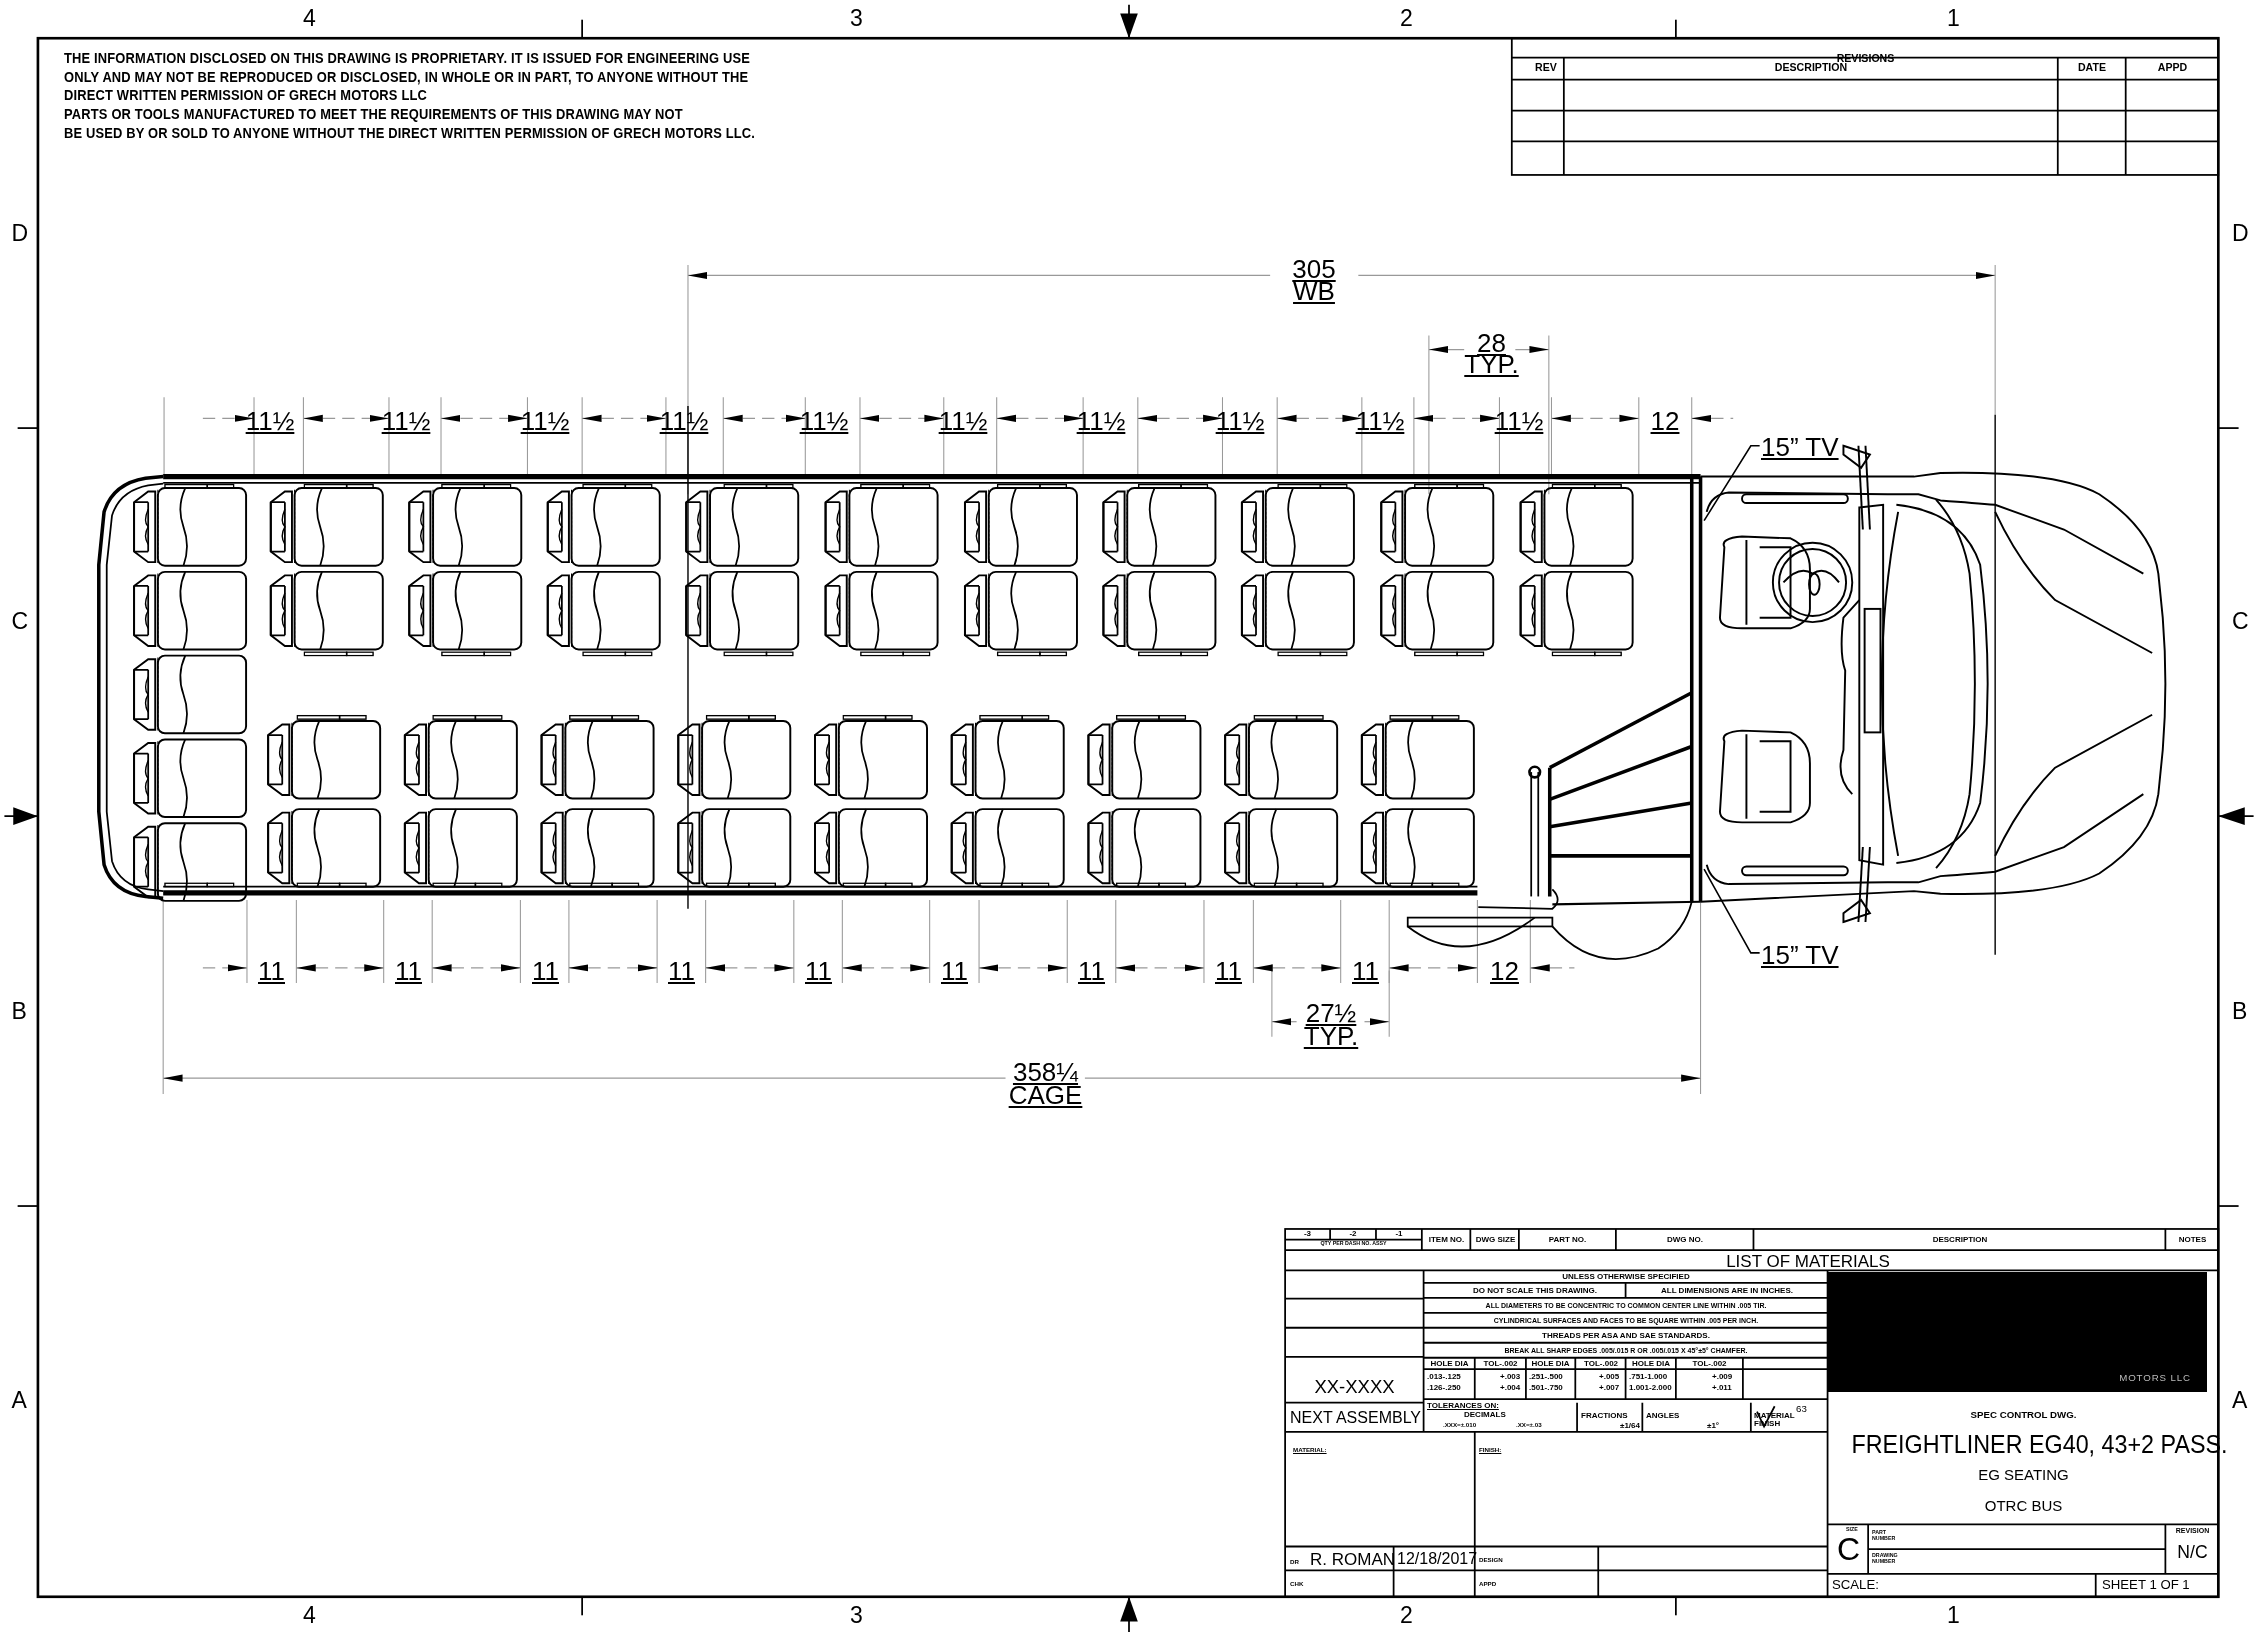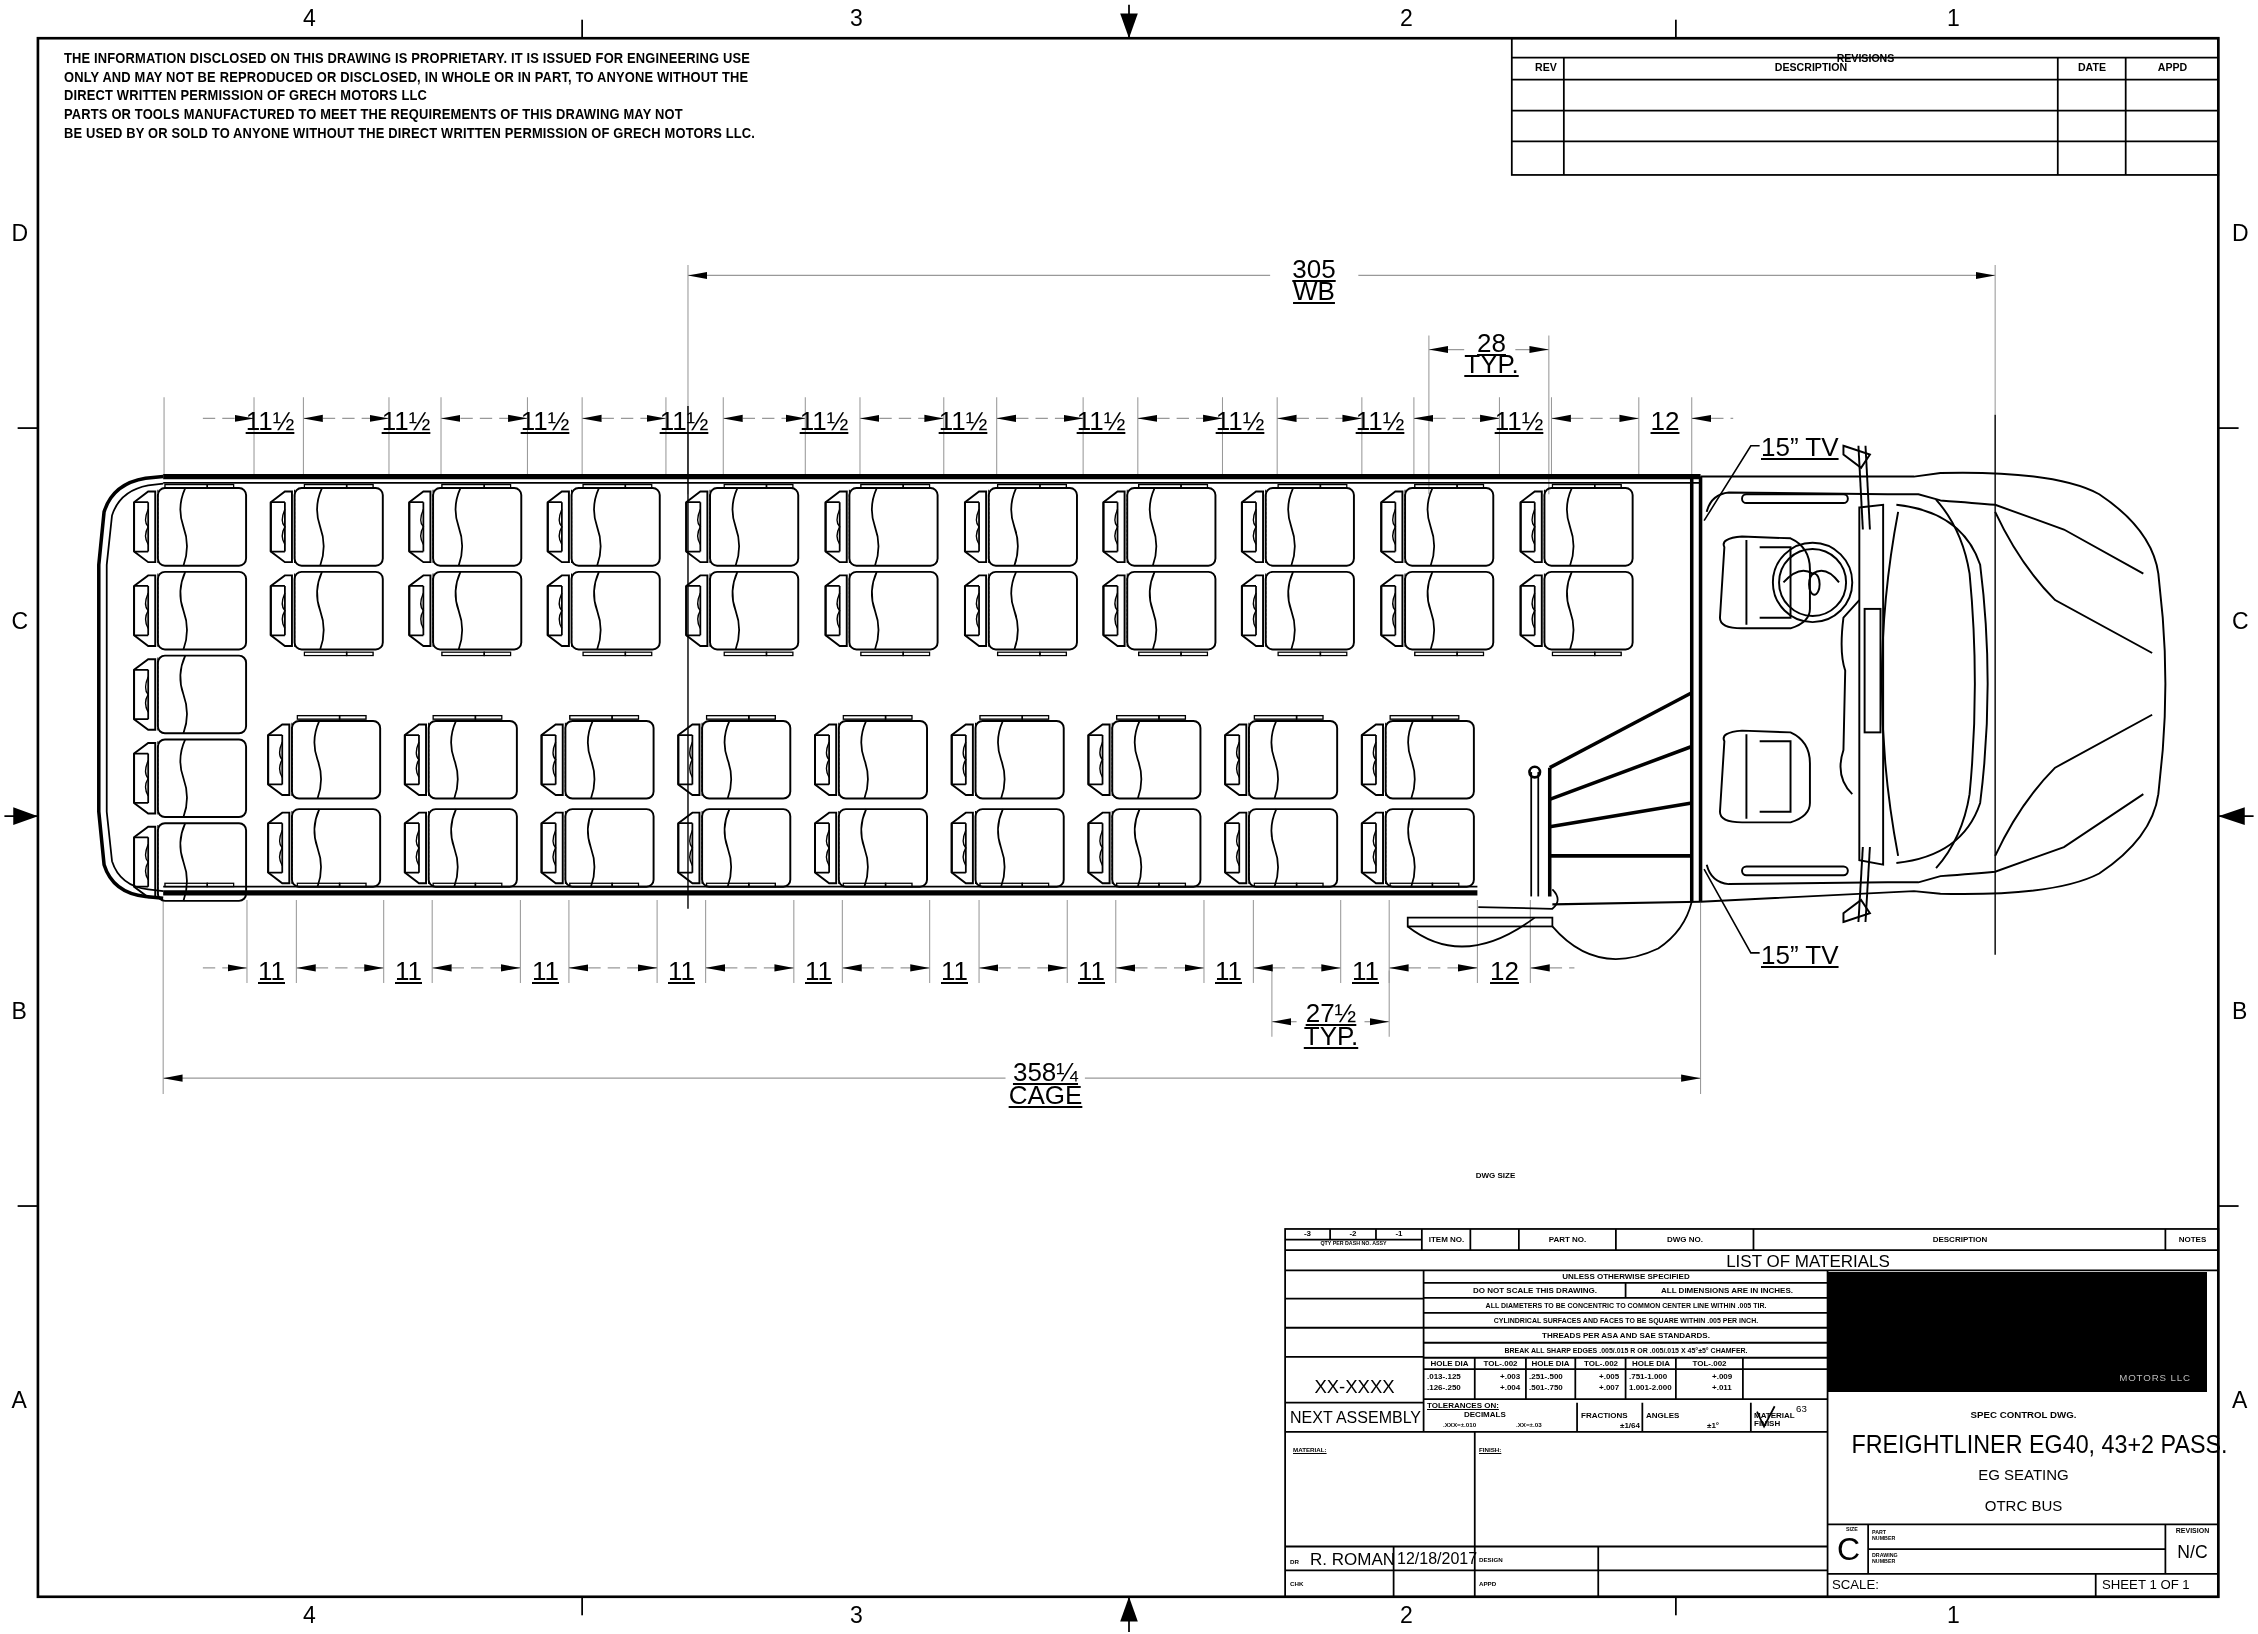--- a/index.html
+++ b/index.html
@@ -481,21 +481,21 @@
 <div class="t dim" style="left:1761px;top:942px">15”  TV</div>
 
 <div>
 
   <div class="t tiny cell-c" style="left:1285px;top:1230px;width:45px">-3</div>
   <div class="t tiny cell-c" style="left:1330px;top:1230px;width:46px">-2</div>
   <div class="t tiny cell-c" style="left:1376px;top:1230px;width:46px">-1</div>
   <div class="t cell-c" style="left:1285px;top:1241px;width:137px;font-size:5.3px;font-weight:bold">QTY PER DASH NO. ASSY</div>
 
   <div class="t tiny cell-c" style="left:1422px;top:1236px;width:49px">ITEM NO.</div>
-  <div class="t tiny cell-c" style="left:1471px;top:1172px;width:49px">DWG SIZE</div>
+  <div class="t tiny cell-c" style="left:1471px;top:1236px;width:49px">DWG SIZE</div>
   <div class="t tiny cell-c" style="left:1519px;top:1236px;width:97px">PART NO.</div>
   <div class="t tiny cell-c" style="left:1616px;top:1236px;width:138px">DWG NO.</div>
   <div class="t tiny cell-c" style="left:1754px;top:1236px;width:412px">DESCRIPTION</div>
   <div class="t tiny cell-c" style="left:2166px;top:1236px;width:53px">NOTES</div>
   <div class="t cell-c" style="left:1424px;top:1253px;width:768px;font-size:17px">LIST OF MATERIALS</div>
 
   <div class="t tiny cell-c" style="left:1424px;top:1273px;width:404px">UNLESS OTHERWISE SPECIFIED</div>
   <div class="t tiny cell-c" style="left:1424px;top:1287px;width:222px">DO NOT SCALE THIS DRAWING.</div>
   <div class="t tiny cell-c" style="left:1626px;top:1287px;width:202px">ALL DIMENSIONS ARE IN INCHES.</div>
   <div class="t cell-c" style="left:1424px;top:1302px;width:404px;font-size:7px;font-weight:bold">ALL DIAMETERS TO BE CONCENTRIC TO COMMON CENTER LINE WITHIN .005 TIR.</div>

